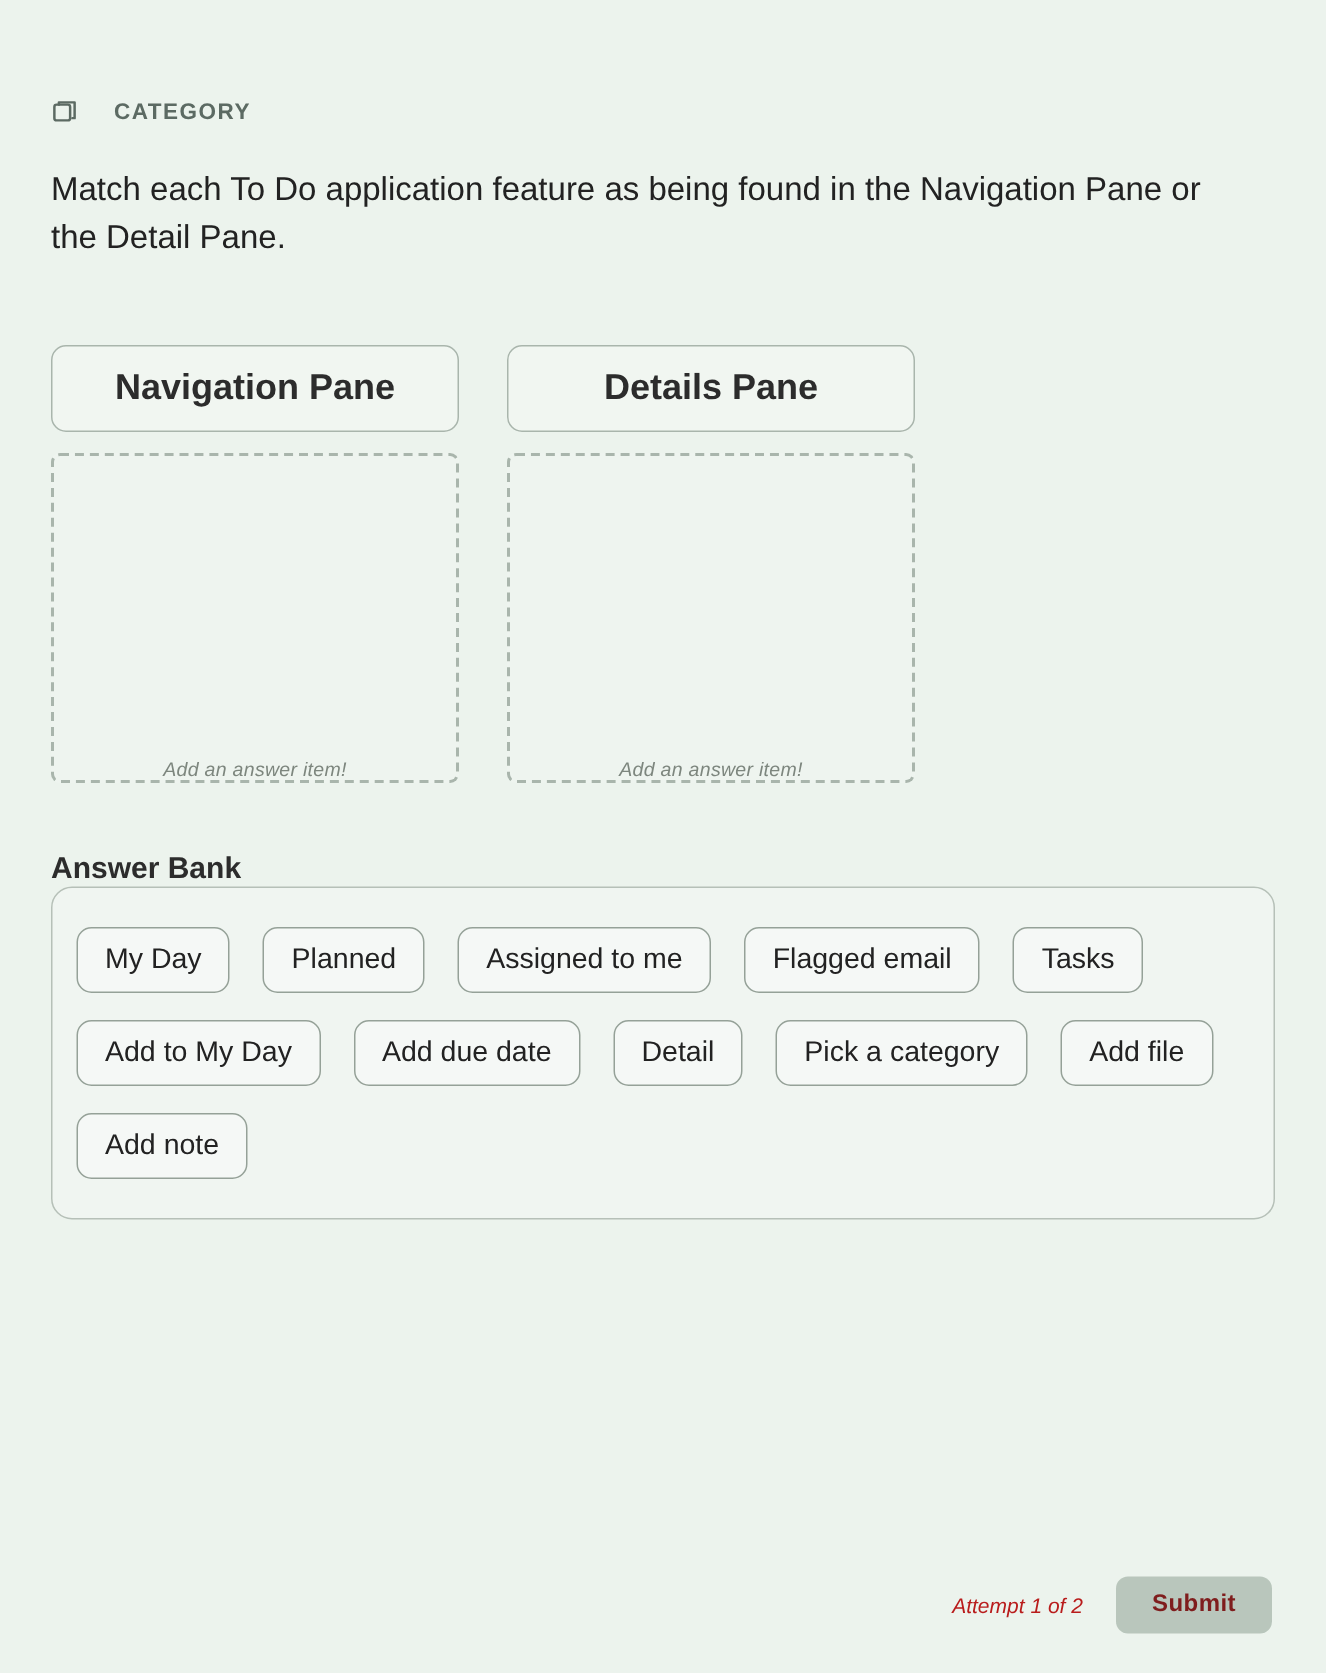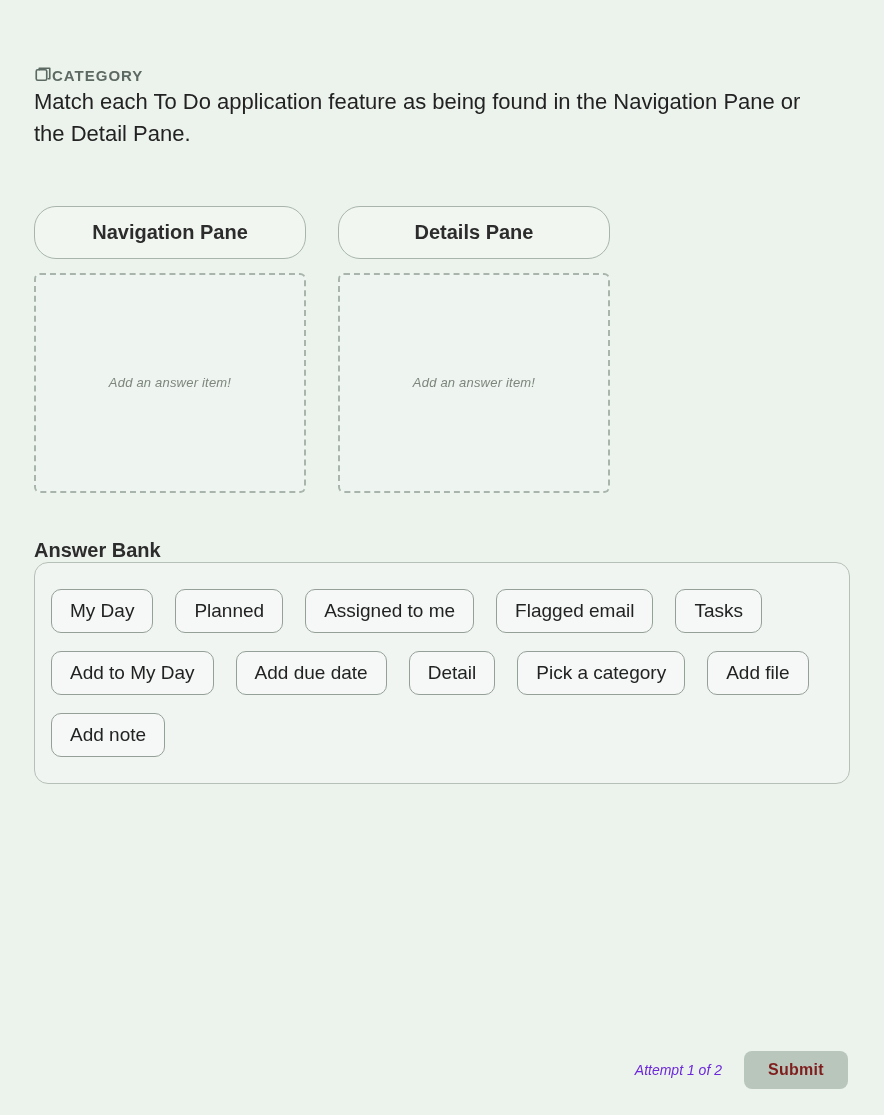--- a/index.html
+++ b/index.html
@@ -13,24 +13,23 @@
     color: #2c2c2c;
   }
   .page {
     padding: 36px 34px 20px 34px;
     width: 100%;
     height: 100%;
     position: relative;
   }
   .cat-row {
     display: flex;
-    align-items: center;
-    gap: 0;
+    gap: 24px;
     color: #5c6a63;
-    margin-bottom: 2px;
+    margin-bottom: 26px;
     padding-top: 30px;
   }
   .cat-label {
     font-size: 15px;
     font-weight: 800;
     letter-spacing: 1px;
     text-transform: uppercase;
   }
   .cat-icon svg { display: block; }
   .prompt {
@@ -42,34 +41,34 @@
     max-width: 800px;
   }
   .targets {
     display: flex;
     gap: 32px;
     margin-bottom: 46px;
   }
   .target-col { width: 272px; }
   .target-header {
     border: 1px solid #a9b5ac;
-    border-radius: 22px;
+    border-radius: 10px;
     padding: 14px 10px;
     text-align: center;
-    font-size: 20px;
+    font-size: 24px;
     font-weight: 700;
     background: rgba(255,255,255,0.25);
     margin-bottom: 14px;
   }
   .drop-zone {
     border: 2px dashed #a9b5ac;
     border-radius: 6px;
     height: 220px;
     display: flex;
-    align-items: center;
+    align-items: flex-end;
     justify-content: center;
     background: rgba(255,255,255,0.15);
   }
   .drop-placeholder {
     font-size: 13px;
     font-style: italic;
     color: #7d867e;
     letter-spacing: 0.2px;
   }
   .bank-title {
@@ -103,21 +102,21 @@
     position: absolute;
     bottom: 26px;
     right: 36px;
     display: flex;
     align-items: center;
     gap: 22px;
   }
   .attempt {
     font-size: 14px;
     font-style: italic;
-    color: #6d28d9;
+    color: #b91c1c;
   }
   .submit {
     background: #b9c6bc;
     color: #7f1d1d;
     border: none;
     border-radius: 8px;
     padding: 10px 24px;
     font-size: 16px;
     font-weight: 700;
     letter-spacing: 0.3px;

